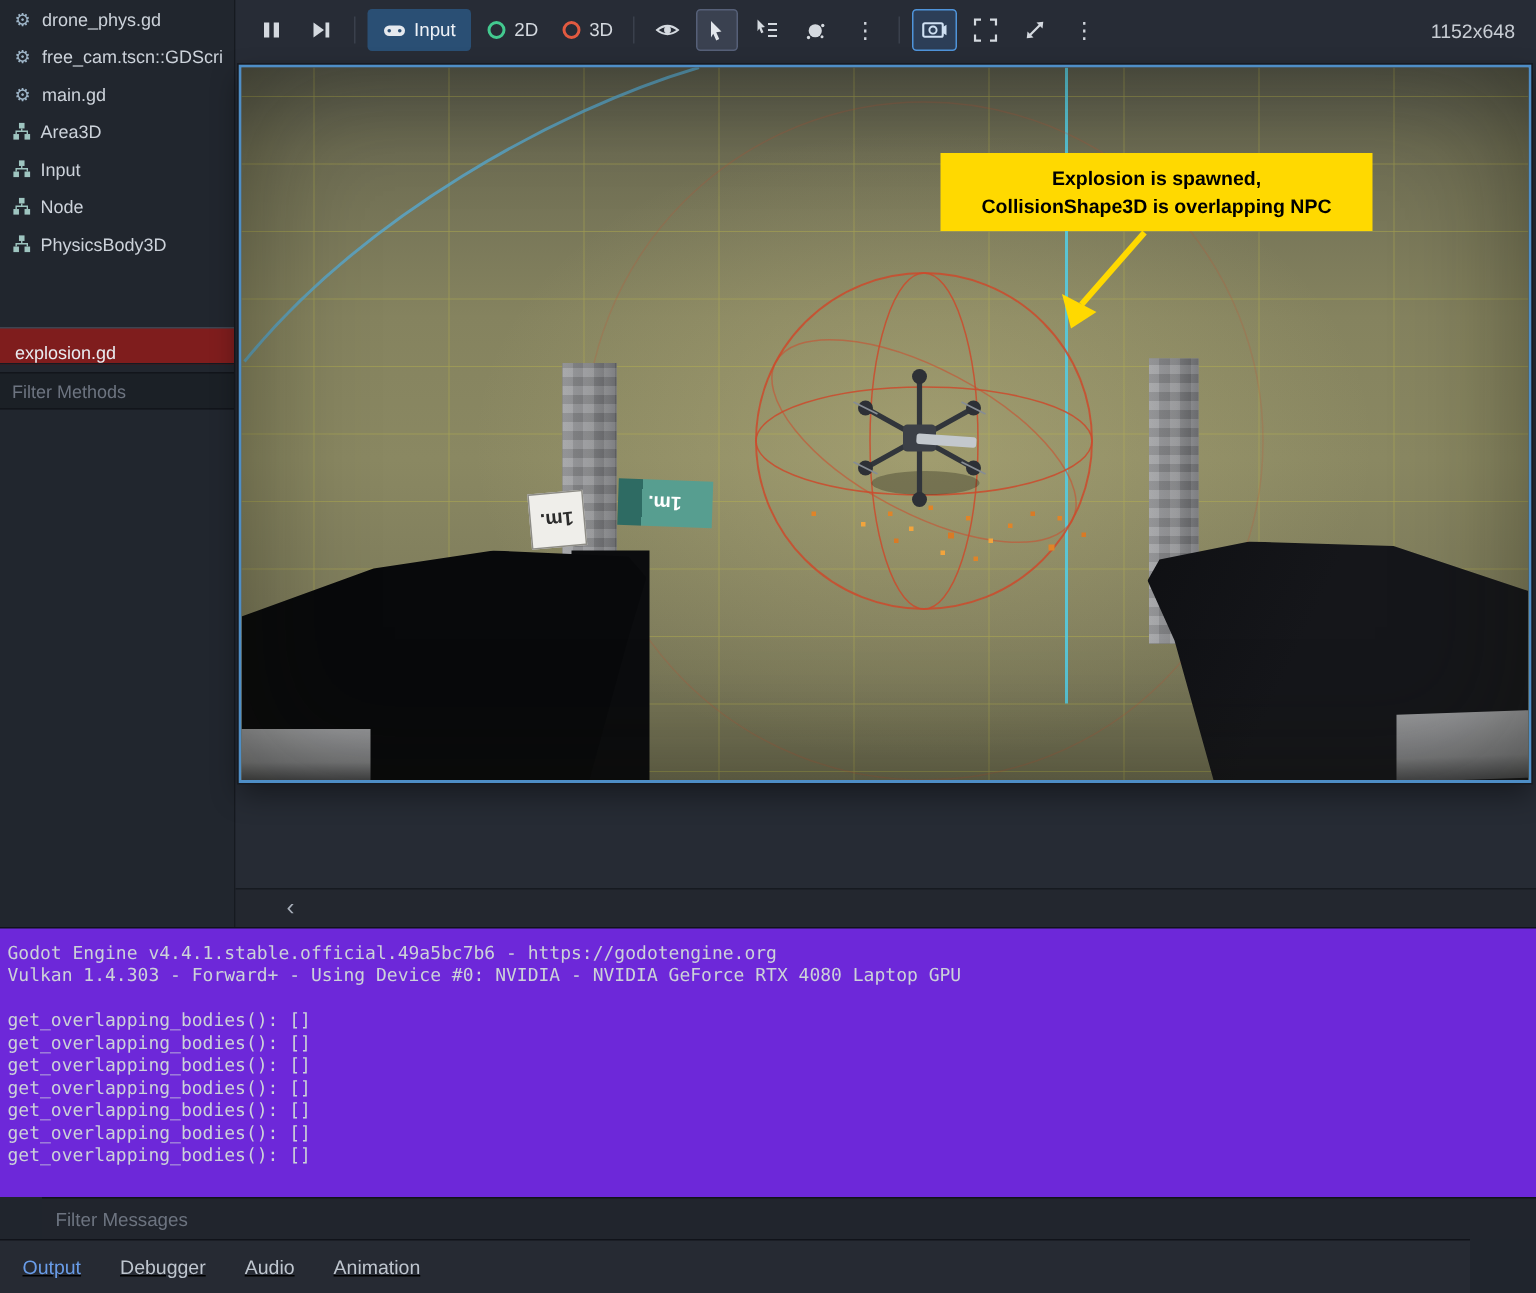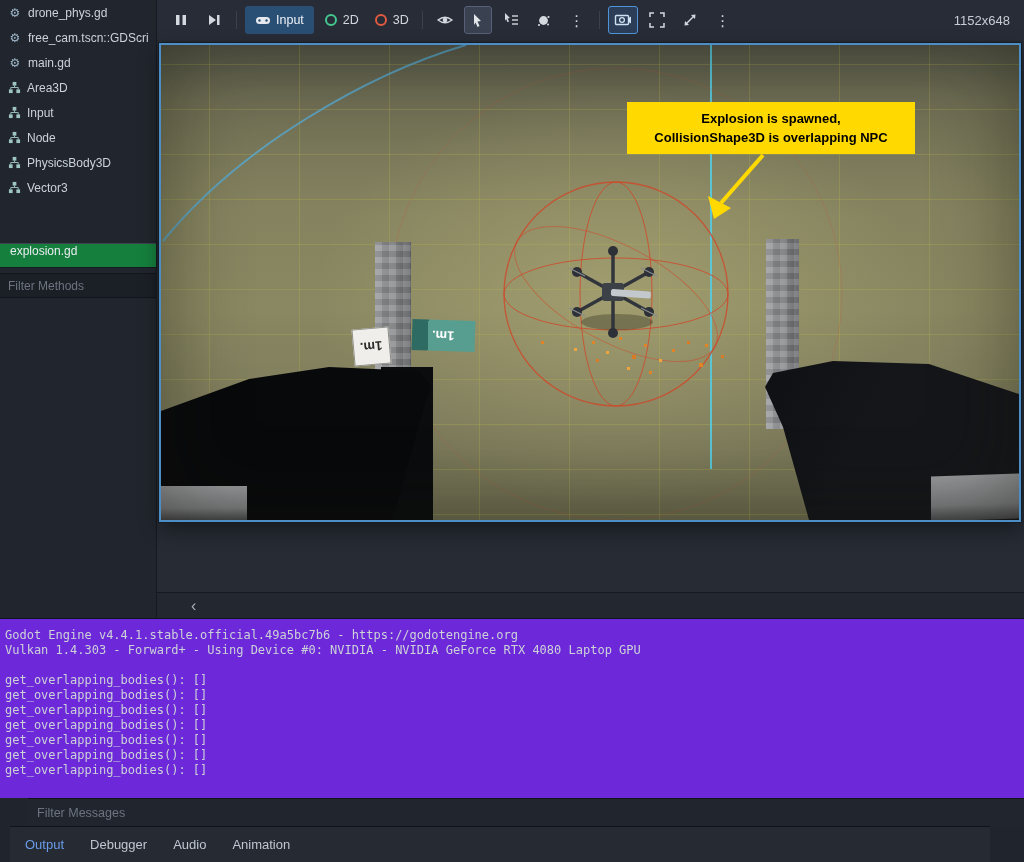--- a/index.html
+++ b/index.html
@@ -8,22 +8,22 @@
   .root { position:relative; width:1024px; height:862px; background:#20252d; }
 
   
   .sidebar { position:absolute; left:0; top:0; width:157px; height:618px;
              background:#21262e; border-right:1px solid #161a20; }
   .s-item { height:25px; display:flex; align-items:center; gap:6px; padding:0 8px;
             font-size:12px; color:#ccd2da; white-space:nowrap; overflow:hidden; cursor:default; }
   .script-icon { font-size:12px; color:#9fb6c9; width:14px; text-align:center; flex:0 0 14px; }
   .class-icon { width:13px; height:13px; flex:0 0 13px; }
   .spacer { height:43px; }
-  .current-script { height:25px; background:#15803d; border-top:1px solid #3d4450;
-            border-bottom:1px solid #161a21; color:#e9ecf0; display:flex; align-items:flex-start;
+  .current-script { height:25px; background:#7f1d1d; border-top:1px solid #3d4450;
+            border-bottom:1px solid #161a21; color:#e9ecf0; display:flex; align-items:flex-end;
             padding:0 10px; font-size:12px; }
   .filter-input { display:block; width:100%; height:25px; background:#1b2026; border:none;
             border-top:1px solid #12151b; border-bottom:1px solid #12151b; color:#cfd4da;
             font-size:12px; padding:0 8px; outline:none; margin-top:5px;
             font-family:"Liberation Sans",sans-serif; }
   input::placeholder { color:#6d7480; }
   .method-list { padding-top:8px; }
   .method-item { height:24px; line-height:24px; padding:0 12px; font-size:12px; color:#d2d6dc; }
 
   
@@ -95,22 +95,22 @@
   .console-line { min-height:15px; white-space:pre; }
   .console-anno { position:absolute; left:240px; top:93px; background:#ffd900; color:#000;
              font-family:"Liberation Sans",sans-serif; font-weight:bold; font-size:13px;
              padding:7px 15px; }
 
   .filterbar { position:absolute; left:0; top:798px; width:1024px; height:28px;margin-left:28px; }
   .filterbar input { width:100%; height:28px; background:#21252d; border:none;
              border-top:1px solid #10131a; color:#cfd4da; font-size:12.5px; padding:0 9px;
              outline:none; font-family:"Liberation Sans",sans-serif; }
 
-  .tabbar { position:absolute; left:10px; top:826px; width:980px; height:36px; background:#262a33;
-            border-top:1px solid #10131a; display:flex; align-items:center; padding-left:2px; }
+  .tabbar { position:absolute; left:0; top:826px; width:980px; height:36px; background:#262a33;
+            border-top:1px solid #10131a; display:flex; align-items:center; padding-left:2px;text-decoration:underline; }
   .tab { padding:0 13px; color:#bfc6cf; font-size:13px; line-height:35px; cursor:default; }
   .tab.active { color:#699ce8; }
 </style>
 </head>
 <body>
 
 <div class="root">
 
   <div class="sidebar">
     <div class="s-item">
@@ -153,29 +153,20 @@
       <span>Node</span>
     </div>
     <div class="s-item">
       <svg class="class-icon" viewBox="0 0 14 14">
           <path d="M7 5v2M3 9V7h8v2" stroke="#9ec5c0" fill="none"></path>
           <rect x="5" y="1" width="4" height="4" fill="#9ec5c0"></rect>
           <rect x="1" y="9" width="4" height="4" fill="#9ec5c0"></rect>
           <rect x="9" y="9" width="4" height="4" fill="#9ec5c0"></rect>
         </svg>
       <span>PhysicsBody3D</span>
-    </div>
-    <div class="s-item">
-      <svg class="class-icon" viewBox="0 0 14 14">
-          <path d="M7 5v2M3 9V7h8v2" stroke="#9ec5c0" fill="none"></path>
-          <rect x="5" y="1" width="4" height="4" fill="#9ec5c0"></rect>
-          <rect x="1" y="9" width="4" height="4" fill="#9ec5c0"></rect>
-          <rect x="9" y="9" width="4" height="4" fill="#9ec5c0"></rect>
-        </svg>
-      <span>Vector3</span>
     </div>
 
     <div class="spacer"></div>
 
     <div class="current-script">
       <span>explosion.gd</span>
     </div>
 
     <input class="filter-input" type="text" placeholder="Filter Methods" style="">
 

